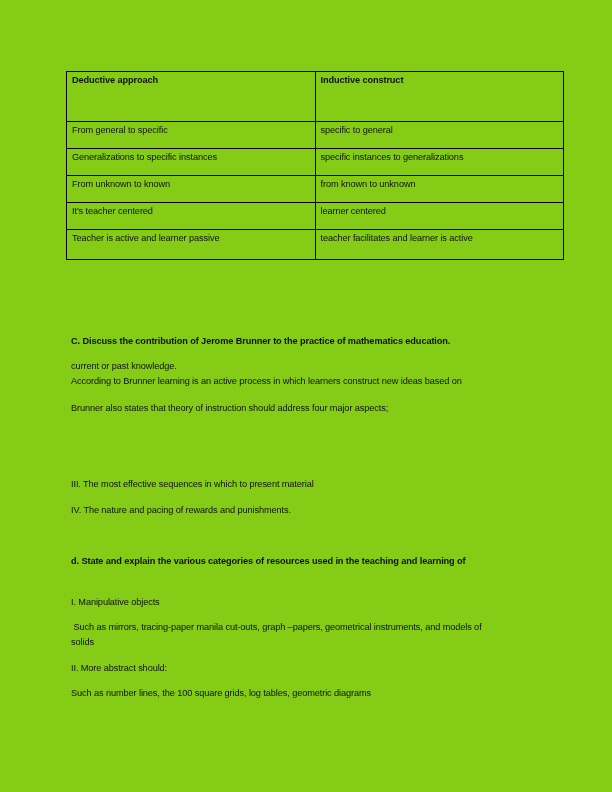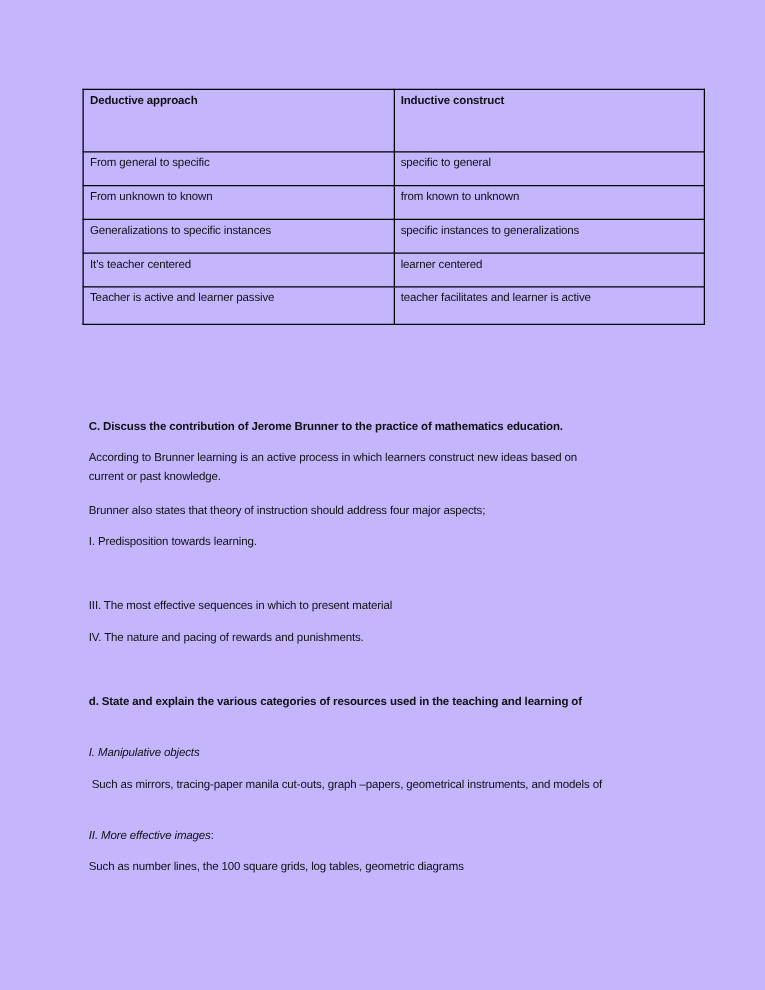--- a/index.html
+++ b/index.html
@@ -12,21 +12,21 @@
       height: 792px;
       position: relative;
       overflow: hidden;
       font-family: "Liberation Sans", sans-serif;
       color: #111111;
     }
     .page {
       position: absolute;
       left: 0; top: 0;
       width: 612px; height: 792px;
-      background: #c4b5fd;
+      background: #84cc16;
     }
     table.compare {
       position: absolute;
       left: 66px;
       top: 71px;
       width: 498px;
       border-collapse: collapse;
       font-size: 9.2px;
       letter-spacing: -0.1px;
     }
@@ -52,21 +52,21 @@
 
     .block {
       position: absolute;
       left: 71px;
       width: 480px;
       font-size: 9.2px;
       line-height: 15px;
       letter-spacing: -0.1px;
     }
     .bold { font-weight: bold; }
-    .ital { font-style: italic; }
+    .ital { }
   </style>
 </head>
 <body>
 
 <div class="page">
 
   <table class="compare">
     <colgroup>
         <col class="c1">
         <col class="c2">
@@ -74,53 +74,53 @@
     <tbody>
         <tr>
       <th>Deductive approach</th>
       <th>Inductive construct</th>
     </tr>
     <tr>
       <td>From general to specific</td>
       <td>specific to general</td>
     </tr>
     <tr>
+      <td>Generalizations to specific instances</td>
+      <td>specific instances to generalizations</td>
+    </tr>
+    <tr>
       <td>From unknown to known</td>
       <td>from known to unknown</td>
-    </tr>
-    <tr>
-      <td>Generalizations to specific instances</td>
-      <td>specific instances to generalizations</td>
     </tr>
     <tr>
       <td>It's teacher centered</td>
       <td>learner centered</td>
     </tr>
     <tr class="last">
       <td>Teacher is active and learner passive</td>
       <td>teacher facilitates and learner is active</td>
     </tr>
   </tbody>
     </table>
 
   <div class="block bold" style="top:334px;">C. Discuss the contribution of Jerome Brunner to the practice of mathematics education.</div>
   <div class="block" style="top:359px;">
+    <div>current or past knowledge.</div>
     <div>According to Brunner learning is an active process in which learners construct new ideas based on</div>
-    <div>current or past knowledge.</div>
   </div>
   <div class="block" style="top:401px;">Brunner also states that theory of instruction should address four major aspects;</div>
-  <div class="block" style="top:426px;">I. Predisposition towards learning.</div>
   <div class="block" style="top:477px;">III. The most effective sequences in which to present material</div>
   <div class="block" style="top:503px;">IV. The nature and pacing of rewards and punishments.</div>
 
   <div class="block bold" style="top:554px;">
     <div>d. State and explain the various categories of resources used in the teaching and learning of</div>
   </div>
   <div class="block ital" style="top:595px;">I. Manipulative objects</div>
   <div class="block" style="top:620px;">
     <div style="white-space:pre;"> Such as mirrors, tracing-paper manila cut-outs, graph –papers, geometrical instruments, and models of</div>
+    <div>solids</div>
   </div>
   <div class="block" style="top:661px;">
-    <span class="ital">II. More effective images</span><span>:</span>
+    <span class="ital">II. More abstract should</span><span>:</span>
   </div>
   <div class="block" style="top:686px;">Such as number lines, the 100 square grids, log tables, geometric diagrams</div>
 
 </div>
 
 </body></html>

